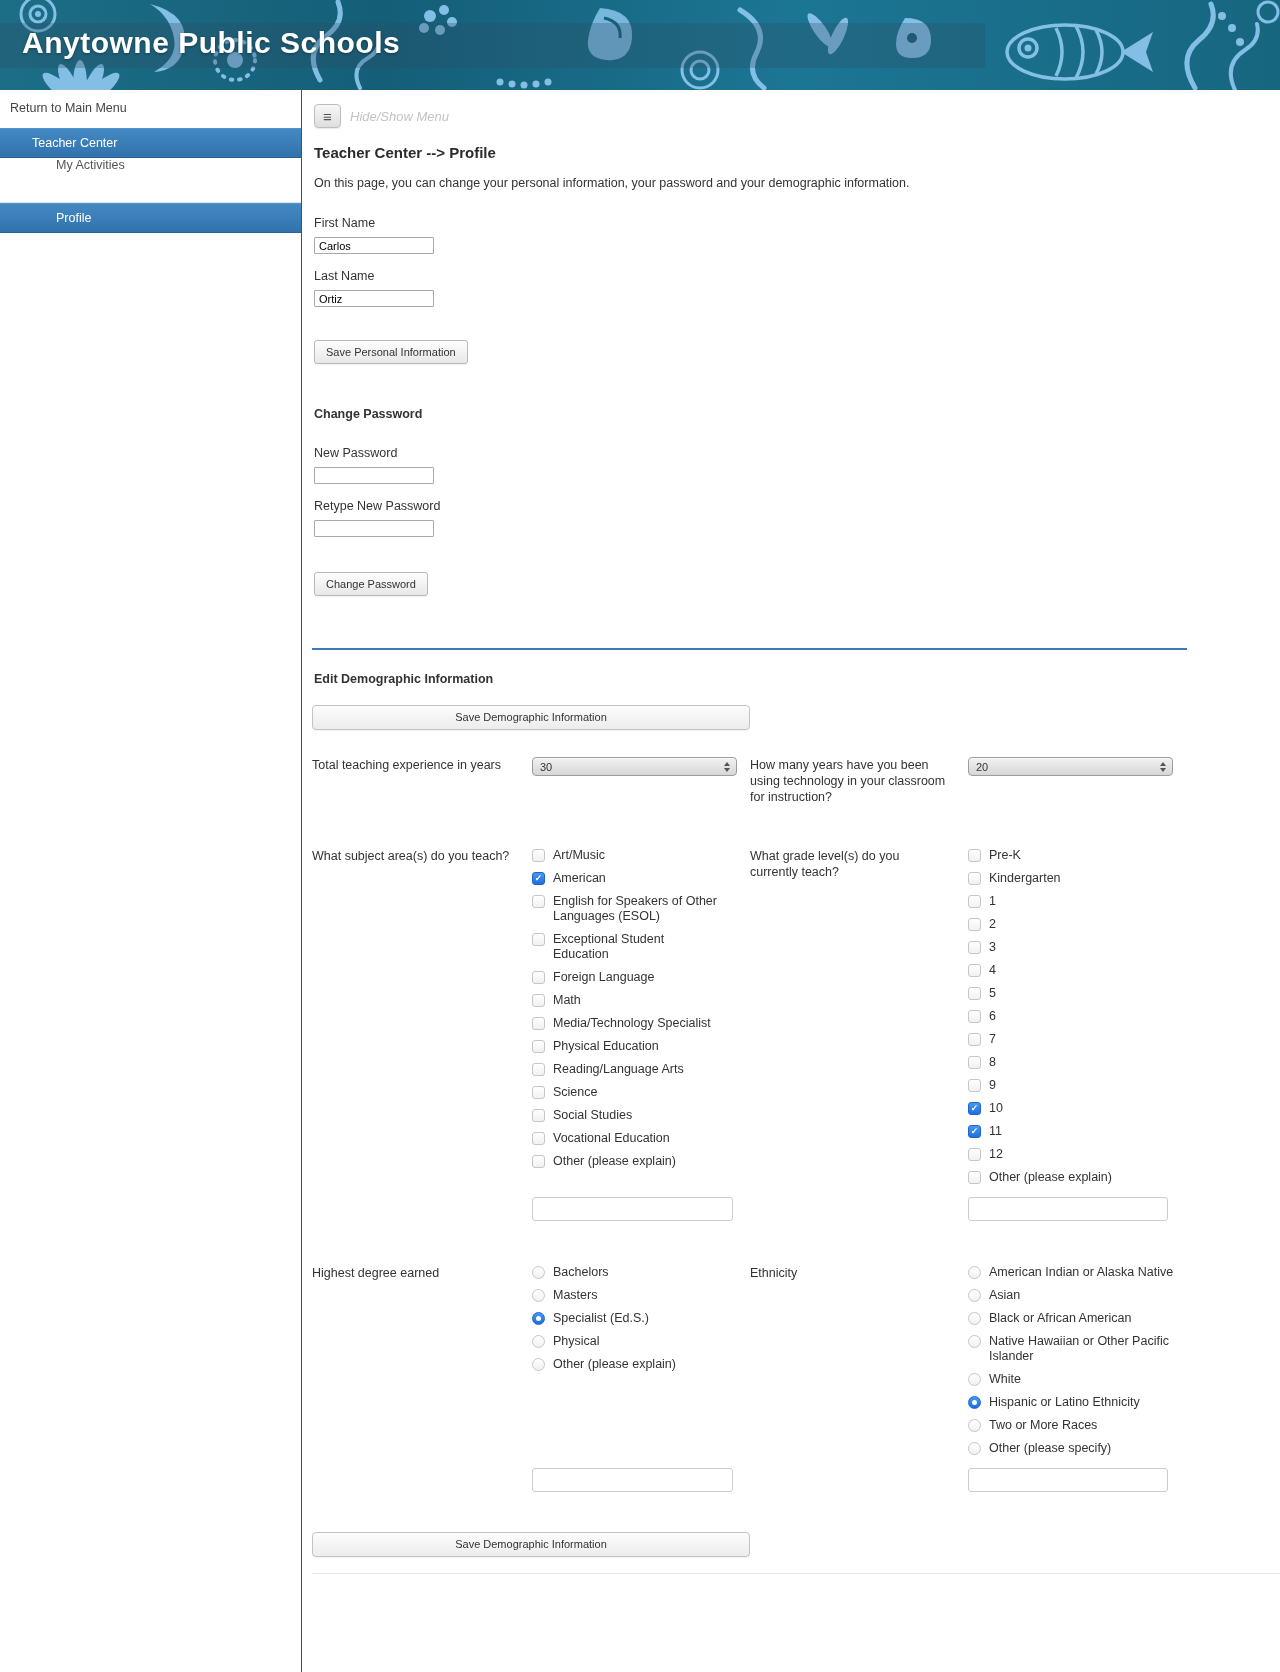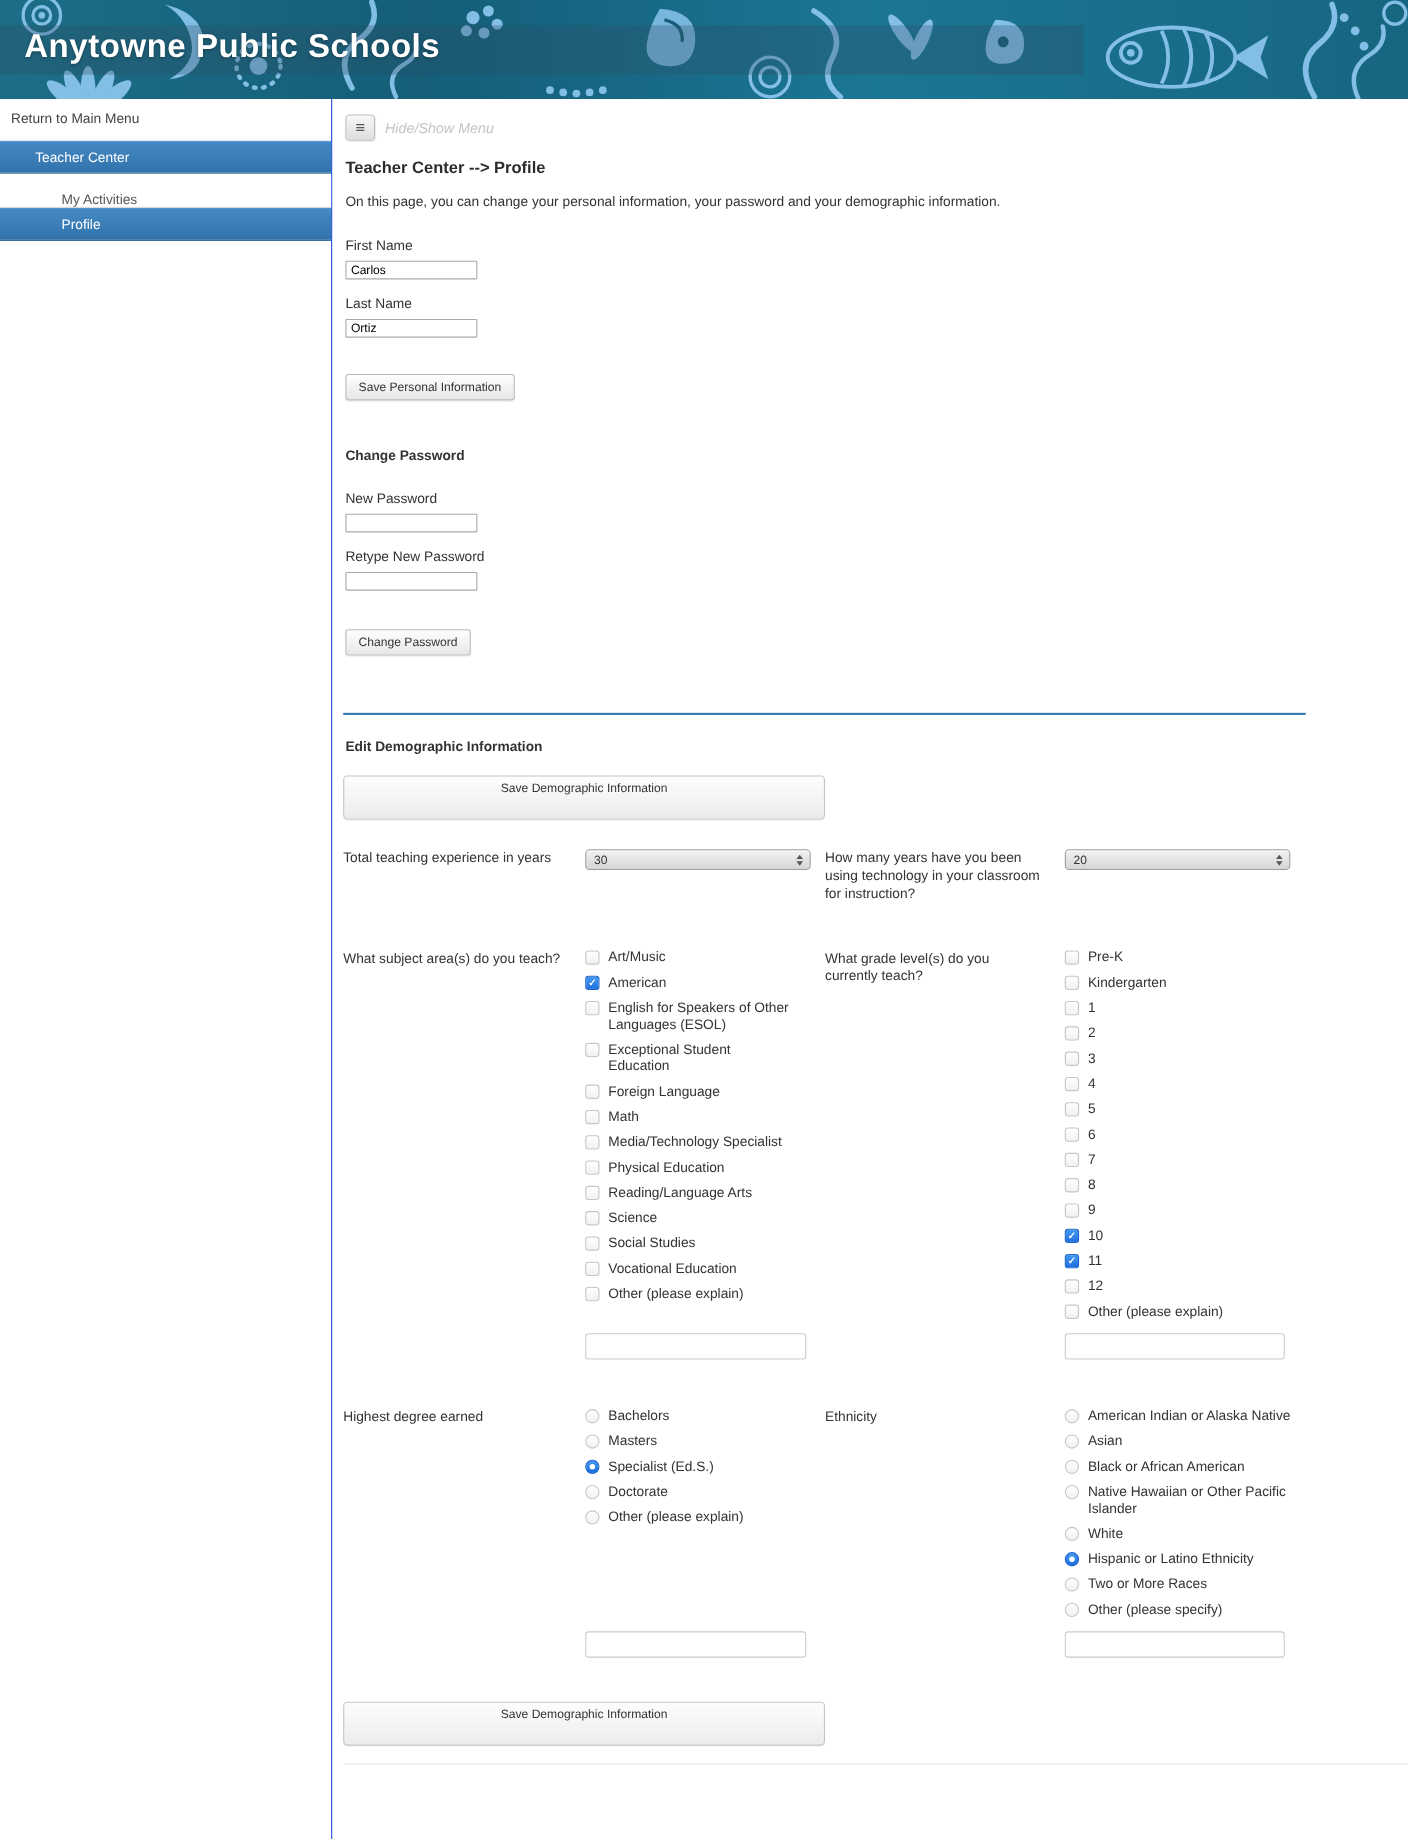--- a/index.html
+++ b/index.html
@@ -25,21 +25,21 @@
   .return-link { display:block; padding:11px 12px 13px 10px; font-size:12.5px; color:#444; cursor:pointer; }
   .menu-item {
     height:30px; display:flex; align-items:center;
     background:linear-gradient(#4489c4,#3172ab);
     border-top:1px solid #4f93cf; border-bottom:1px solid #2a6094;
     color:#fff; font-size:12.5px; cursor:pointer;
   }
   .menu-item.lvl1 { padding-left:32px; }
   .menu-item.lvl2 { padding-left:56px; }
   .menu-sub {
-    height:31px; display:flex; align-items:flex-end; padding-left:56px;
+    height:45px; display:flex; align-items:flex-start; padding-left:56px;
     background:#fff; border-bottom:1px solid #e2e2e2;
     color:#555; font-size:12.5px; cursor:pointer;
   }
 
   
   .toolbar { display:flex; align-items:center; margin:2px 0 16px 2px; }
   .hamburger {
     width:27px; height:24px; border:1px solid #bdbdbd; border-radius:4px;
     background:linear-gradient(#f7f7f7,#dedede);
     display:flex; align-items:center; justify-content:center;
@@ -61,21 +61,21 @@
     font-family:"Liberation Sans", sans-serif;
   }
   .btn {
     display:inline-block; border:1px solid #b9b9b9; border-radius:3px;
     background:linear-gradient(#fefefe,#e7e7e7);
     font-size:11px; color:#333; padding:5px 11px; cursor:pointer;
     box-shadow:0 1px 1px rgba(0,0,0,0.06);
     font-family:"Liberation Sans", sans-serif;
   }
   .btn-wide {
-    width:438px; height:40px; border:1px solid #c3c3c3; border-radius:4px;
+    width:438px; height:25px; border:1px solid #c3c3c3; border-radius:4px;
     background:linear-gradient(#fdfdfd,#ececec);
     font-size:11px; color:#333; text-align:center; line-height:22px; cursor:pointer;
     box-shadow:0 1px 1px rgba(0,0,0,0.05);
   }
   .divider { border:none; border-top:2px solid #3b7ab8; margin:52px 0 0 0; }
 
   
   .demo-heading { margin:22px 0 0 2px; font-size:12.5px; font-weight:bold; }
   .demo-row { display:grid; grid-template-columns:220px 218px 218px 219px; align-items:start; }
   .mt-save-top { margin-top:19px; }
@@ -436,21 +436,21 @@
             <div class="opt">
               <span class="rd"></span>
               <span class="opt-label">Masters</span>
             </div>
             <div class="opt on">
               <span class="rd"></span>
               <span class="opt-label">Specialist (Ed.S.)</span>
             </div>
             <div class="opt">
               <span class="rd"></span>
-              <span class="opt-label">Doctorate</span>
+              <span class="opt-label">Physical</span>
             </div>
             <div class="opt">
               <span class="rd"></span>
               <span class="opt-label">Other (please explain)</span>
             </div>
           </div>
         <div class="q-label">Ethnicity</div>
         <div class="list-wide">
 
         <div class="opt">

